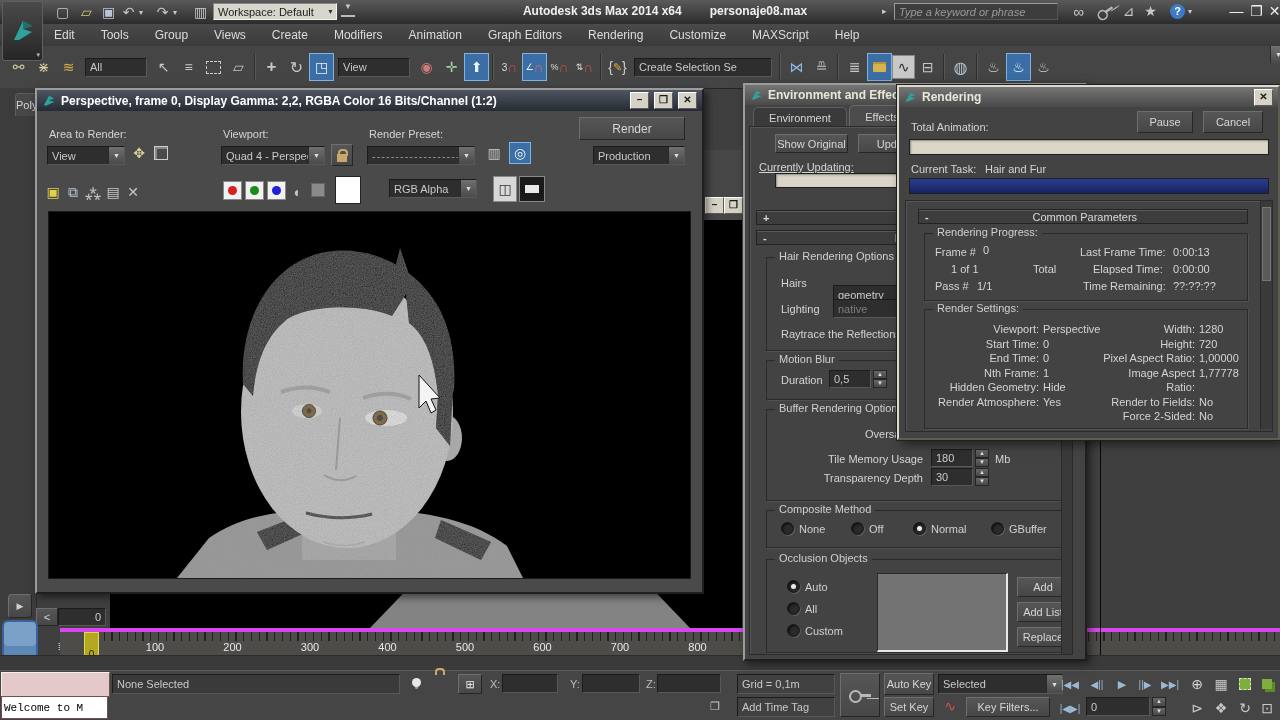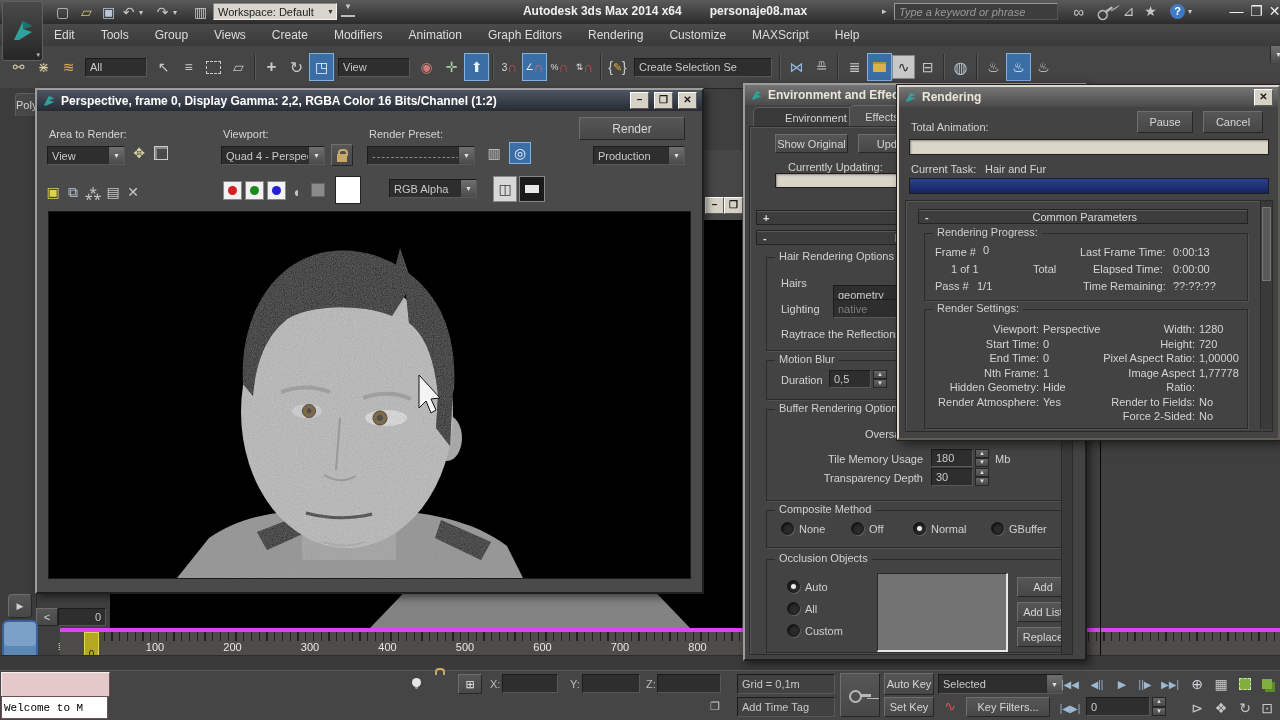--- a/index.html
+++ b/index.html
@@ -300,34 +300,34 @@
     </div>
   </div>
 
   <div class="a" style="left:743px;top:83px;width:340px;height:574px;background:#434343;border:2px solid;border-color:#9c9c9c #1f1f1f #1f1f1f #9c9c9c;box-shadow:3px 3px 8px rgba(0,0,0,.5);z-index:20;">
     <div class="wt" style="height:20px;font-size:12px;">
       <svg width="13" height="13" viewBox="0 0 16 16">
           <path d="M2 13 L8 2 L14 5 L8 7 L14 9 L5 13 Z" fill="#2fa39b"></path>
         </svg>
       <span style="white-space:nowrap;">Environment and Effects</span>
     </div>
-    <div class="a" style="left:8px;top:22px;width:92px;height:19px;background:#3a3a3a;border:1px solid #5e5e5e;border-radius:5px 5px 0 0;display:flex;align-items:center;justify-content:center;padding-left:16px;">
+    <div class="a" style="left:8px;top:22px;width:92px;height:19px;background:#3a3a3a;border:1px solid #5e5e5e;border-radius:5px 5px 0 0;display:flex;align-items:center;justify-content:center;">
       <span>Environment</span>
     </div>
     <div class="a" style="left:104px;top:20px;width:64px;height:21px;background:#4c4c4c;border:1px solid #6a6a6a;border-bottom:none;border-radius:5px 5px 0 0;display:flex;align-items:center;justify-content:center;">
       <span>Effects</span>
     </div>
     <div class="a" style="left:4px;top:41px;width:322px;height:527px;border:1px solid #2a2a2a;box-shadow:inset 1px 1px 0 #565656;overflow:hidden;">
       <div class="a btn" style="left:25px;top:7px;width:73px;height:19px;text-align:right;">
         <span>Show Original</span>
       </div>
       <div class="a btn" style="left:108px;top:7px;width:73px;height:19px;">
         <span>Update</span>
       </div>
-      <span class="a" style="left:38px;top:34px;">Currently Updating:</span>
+      <span class="a" style="left:9px;top:34px;text-decoration:underline;">Currently Updating:</span>
       <div class="a pbar" style="left:25px;top:46px;width:158px;height:13px;"></div>
 
       <div class="a roll" style="left:6px;top:83px;width:310px;height:15px;padding:0 6px;">
         <span style="font-weight:bold;">+</span>
       </div>
       <div class="a roll" style="left:6px;top:103px;width:310px;height:15px;padding:0 6px;">
         <span style="font-weight:bold;">-</span>
         <span style="margin-left:128px;">Hair</span>
       </div>
 
@@ -562,20 +562,23 @@
       <span>0</span>
     </div>
   </div>
   <div class="a" style="left:0;top:655px;width:1280px;height:15px;background:#3a3a3a;border-top:1px solid #2c2c2c;"></div>
 
   <div class="a" style="left:0;top:670px;width:1280px;height:50px;background:#454545;border-top:1px solid #5a5a5a;">
     <div class="a pink" style="left:1px;top:1px;width:107px;height:23px;"></div>
     <div class="a mono" style="left:1px;top:25px;width:107px;height:23px;background:#ffffff;border:1px solid #6f5151;color:#000;font-size:11px;display:flex;align-items:center;padding-left:2px;box-sizing:border-box;white-space:nowrap;overflow:hidden;">
       <span>Welcome to M</span>
     </div>
+    <div class="a fld" style="left:112px;top:3px;width:288px;height:20px;background:#3a3a3a;">
+      <span>None Selected</span>
+    </div>
     <span class="a bulb" style="left:412px;top:7px;"></span>
     <span class="a" style="left:434px;top:2px;"><span class="lockicon" style="background:#b9b9b9;"></span></span>
     <div class="a btn" style="left:458px;top:3px;width:24px;height:20px;">
         <span class="g" data-g="⊞" style="color:#e8e8e8;"></span>
       </div>
     <span class="a" style="left:490px;top:7px;color:#bdbdbd;">X:</span>
     <div class="a fld" style="left:502px;top:3px;width:56px;height:19px;"></div>
     <span class="a" style="left:570px;top:7px;color:#bdbdbd;">Y:</span>
     <div class="a fld" style="left:582px;top:3px;width:58px;height:19px;"></div>
     <span class="a" style="left:646px;top:7px;color:#bdbdbd;">Z:</span>

